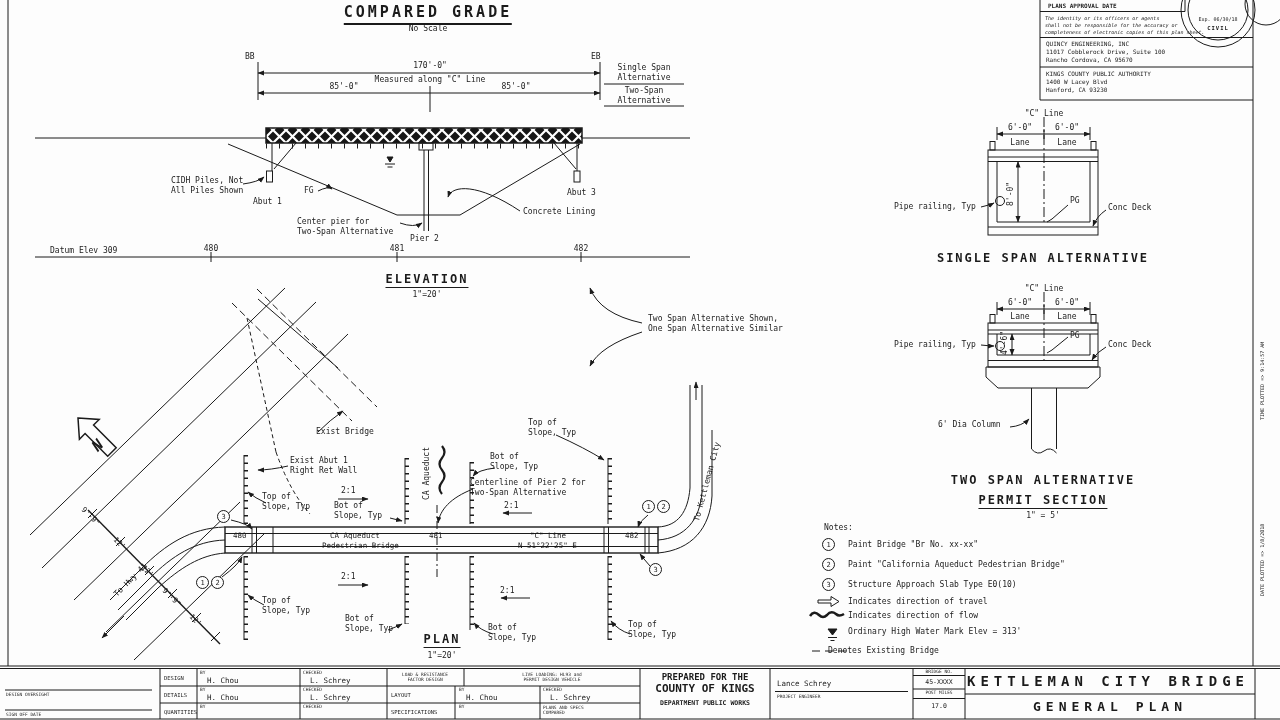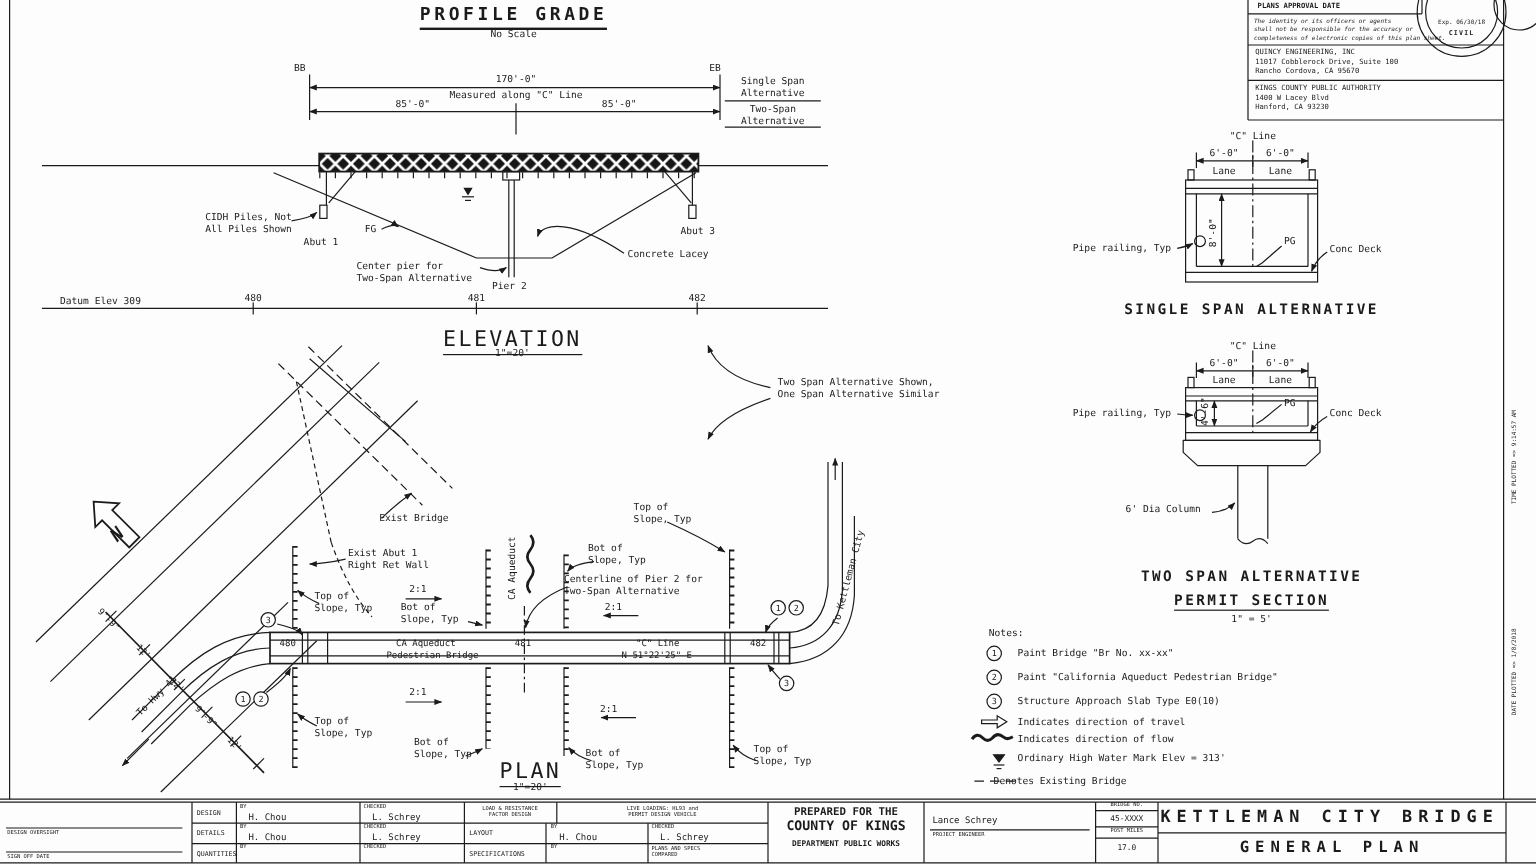--- a/index.html
+++ b/index.html
@@ -3,21 +3,21 @@
 <meta charset="utf-8">
 <style>
   html,body{margin:0;padding:0;background:#e8e8e8;}
   .sheet{position:relative;width:1280px;height:720px;background:#fdfdfd;overflow:hidden;
          font-family:"DejaVu Sans Mono",monospace;color:#1b1b1b;}
   svg.lw{position:absolute;left:0;top:0;}
   .lb{position:absolute;font:8px/1.25 "DejaVu Sans Mono",monospace;color:#1b1b1b;white-space:pre;}
   .c{transform:translateX(-50%);text-align:center;}
   .t1{font-size:15px;font-weight:bold;letter-spacing:3px;border-bottom:2px solid #1b1b1b;padding-bottom:1px;}
   .t2{font-size:12px;font-weight:bold;letter-spacing:2px;}
-  .t3{font-size:18px;font-weight:normal;letter-spacing:2px;}
+  .t3{font-size:12px;font-weight:bold;letter-spacing:2px;}
   .u{border-bottom:1.5px solid #1b1b1b;padding-bottom:0px;}
   .s7{font-size:7.5px;}
   .s6{font-size:6px;line-height:1.3;}
   .s5{font-size:5.5px;line-height:1.3;}
   .s4{font-size:4.5px;line-height:1.2;}
   .b{font-weight:bold;}
   .it{font-style:italic;}
   .r45{transform:rotate(45deg);transform-origin:left top;}
   .rm45{transform:rotate(-45deg);transform-origin:left top;}
   .r75{transform:rotate(-75deg);transform-origin:left top;}
@@ -251,42 +251,42 @@
     <path d="M222,577 Q238,565 242,557" marker-end="url(#ah)"></path>
     <path d="M648,515 Q640,521 638,527" marker-end="url(#ah)"></path>
     <path d="M650,566 Q643,558 640,554" marker-end="url(#ah)"></path>
     <line x1="338" y1="499" x2="368" y2="499" marker-end="url(#ah)"></line>
     <line x1="532" y1="513" x2="503" y2="513" marker-end="url(#ah)"></line>
     <line x1="338" y1="585" x2="368" y2="585" marker-end="url(#ah)"></line>
     <line x1="530" y1="598" x2="501" y2="598" marker-end="url(#ah)"></line>
   </g>
 </svg>
 
-<div class="lb c t1" style="left:428px;top:3px">PROFILE GRADE</div>
+<div class="lb c t1" style="left:428px;top:3px">COMPARED GRADE</div>
 <div class="lb c" style="left:428px;top:24px">No Scale</div>
 <div class="lb" style="left:245px;top:52px">BB</div>
 <div class="lb" style="left:591px;top:52px">EB</div>
 <div class="lb c" style="left:430px;top:61px">170'-0"</div>
 <div class="lb c" style="left:430px;top:75px">Measured along "C" Line</div>
 <div class="lb c" style="left:344px;top:82px">85'-0"</div>
 <div class="lb c" style="left:516px;top:82px">85'-0"</div>
 <div class="lb c" style="left:644px;top:63px;text-align:center">Single Span
 Alternative</div>
 <div class="lb c" style="left:644px;top:86px;text-align:center">Two-Span
 Alternative</div>
 
 <div class="lb" style="left:171px;top:176px">CIDH Piles, Not
 All Piles Shown</div>
 <div class="lb" style="left:253px;top:197px">Abut 1</div>
 <div class="lb" style="left:304px;top:186px">FG</div>
 <div class="lb" style="left:297px;top:217px">Center pier for
 Two-Span Alternative</div>
 <div class="lb" style="left:410px;top:234px">Pier 2</div>
 <div class="lb" style="left:567px;top:188px">Abut 3</div>
-<div class="lb" style="left:523px;top:207px">Concrete Lacey</div>
+<div class="lb" style="left:523px;top:207px">Concrete Lining</div>
 <div class="lb" style="left:50px;top:246px">Datum Elev 309</div>
 <div class="lb c" style="left:211px;top:244px">480</div>
 <div class="lb c" style="left:397px;top:244px">481</div>
 <div class="lb c" style="left:581px;top:244px">482</div>
 <div class="lb c t3 u" style="left:427px;top:272px">ELEVATION</div>
 <div class="lb c" style="left:427px;top:290px">1"=20'</div>
 <div class="lb" style="left:648px;top:314px">Two Span Alternative Shown,
 One Span Alternative Similar</div>
 
 <div class="lb c" style="left:1044px;top:109px">"C" Line</div>

